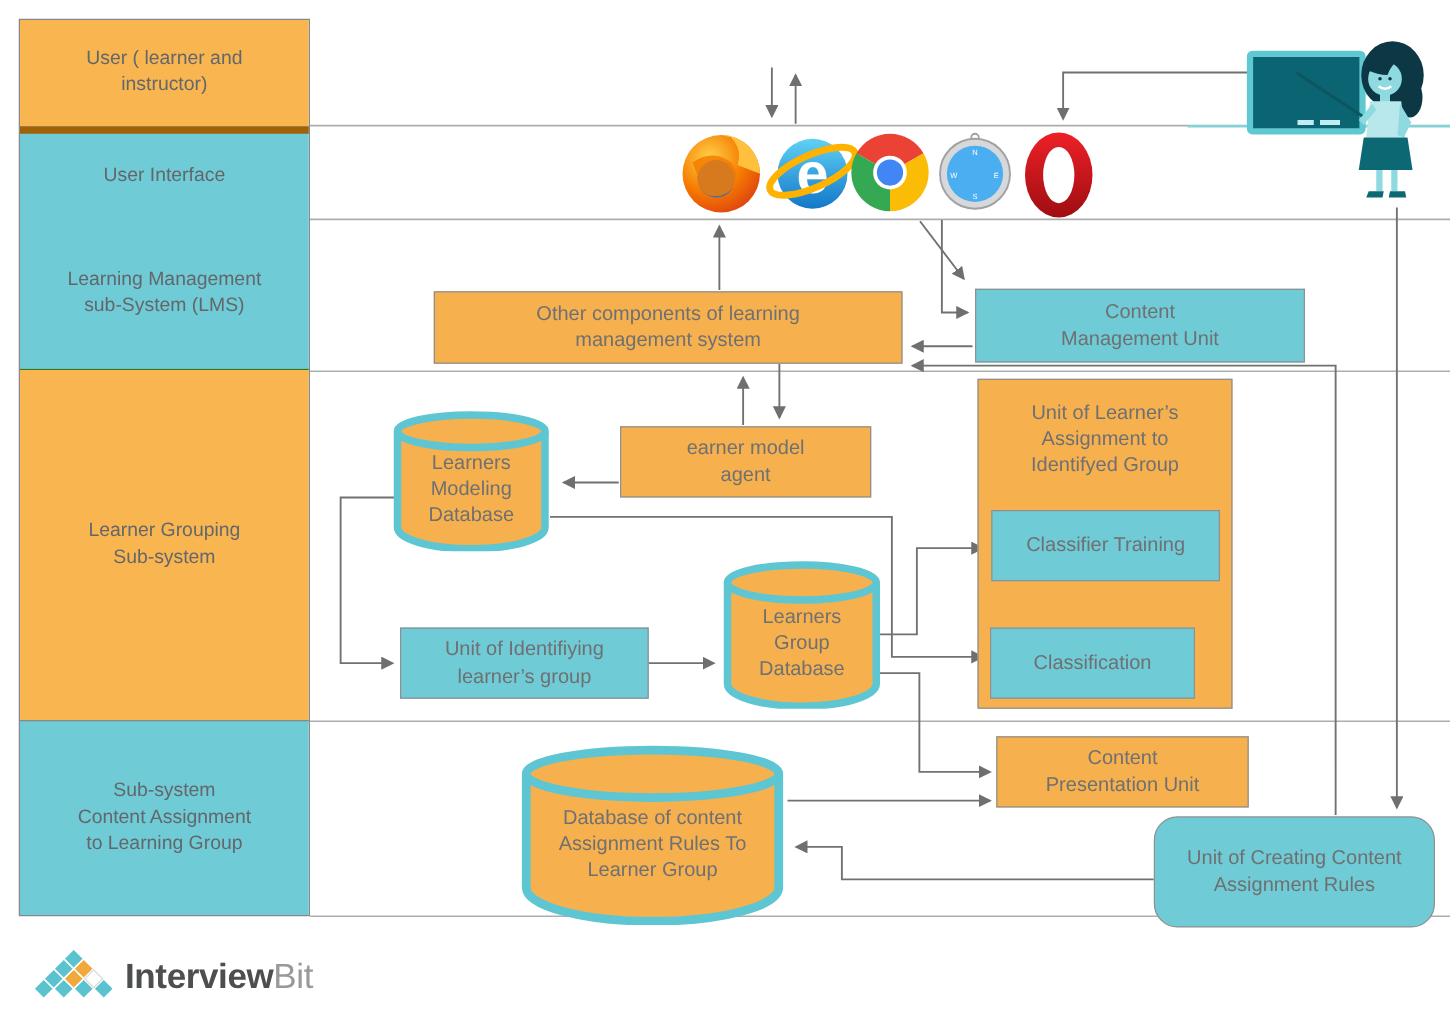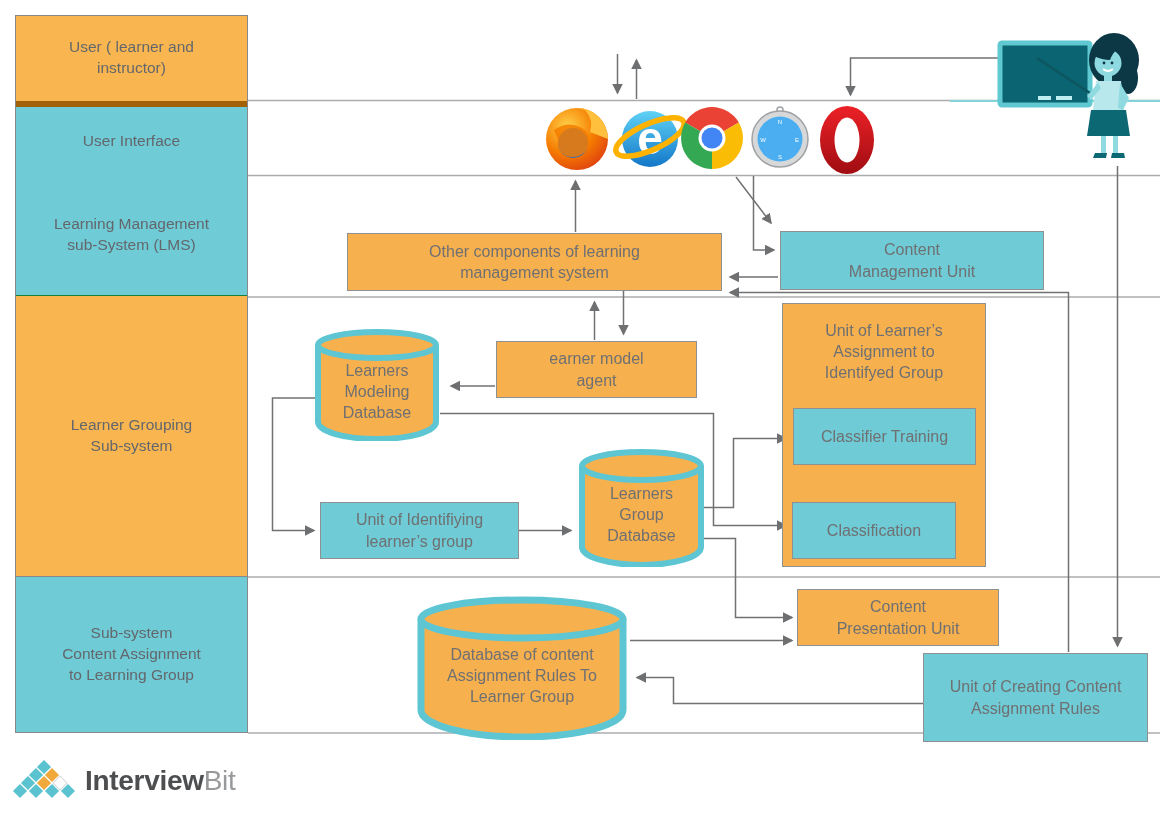--- a/index.html
+++ b/index.html
@@ -40,21 +40,21 @@
     font-size:16px;line-height:1.3;white-space:pre-line;
   }
   
   #assignment-unit{align-items:flex-start;}
   #assignment-unit .title{margin-top:16px;width:100%;text-align:center;white-space:pre-line;}
   .inner-node{
     position:absolute;box-sizing:border-box;border:1px solid #8e9092;background:#6fcbd5;
     display:flex;align-items:center;justify-content:center;color:#6f7072;font-size:16px;
   }
   
-  #logo{position:absolute;left:9px;top:760px;display:flex;align-items:center;}
+  #logo{position:absolute;left:24px;top:760px;display:flex;align-items:center;}
   #logo .word{font-size:28px;letter-spacing:-0.3px;margin-left:10px;}
   #logo .w1{font-weight:700;color:#4d4e50;}
   #logo .w2{font-weight:400;color:#97999b;}
 </style>
 </head>
 <body>
 
 <div id="canvas">
 
   <svg class="layer" width="1160" height="814">
@@ -140,21 +140,21 @@
     <div class="inner-node" style="left:9px;top:198px;width:164px;height:57px;">
       <span>Classification</span>
     </div>
   </div>
 
   <div class="node orange" style="left:797px;top:589px;width:202px;height:57px;">
     <span>Content
 Presentation Unit</span>
   </div>
 
-  <div class="node teal" style="left:923px;top:653px;width:225px;height:89px;">
+  <div class="node teal" style="left:923px;top:653px;width:225px;height:89px;border-radius:19px;">
     <span>Unit of Creating Content
 Assignment Rules</span>
   </div>
 
   <div class="cyl" style="left:313px;top:328px;width:128px;height:113px;">
     <svg width="128" height="113">
       <path d="M5,17 L5,94 A59,17 0 0 0 123,94 L123,17" fill="#f7b04e" stroke="#5ec6d2" stroke-width="6"></path>
       <ellipse cx="64" cy="17" rx="59" ry="13" fill="#f7b04e" stroke="#5ec6d2" stroke-width="6"></ellipse>
     </svg>
     <div class="cyl-label" style="top:33px;">Learners

